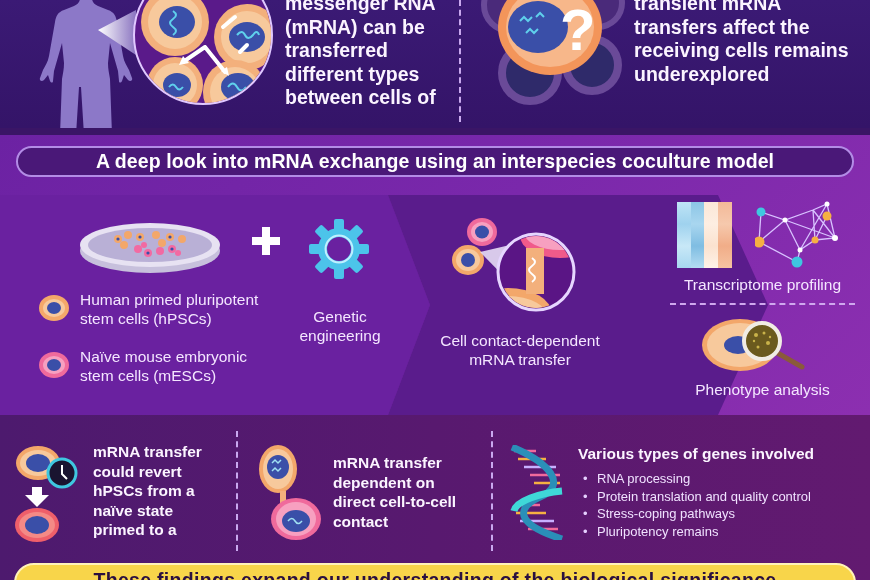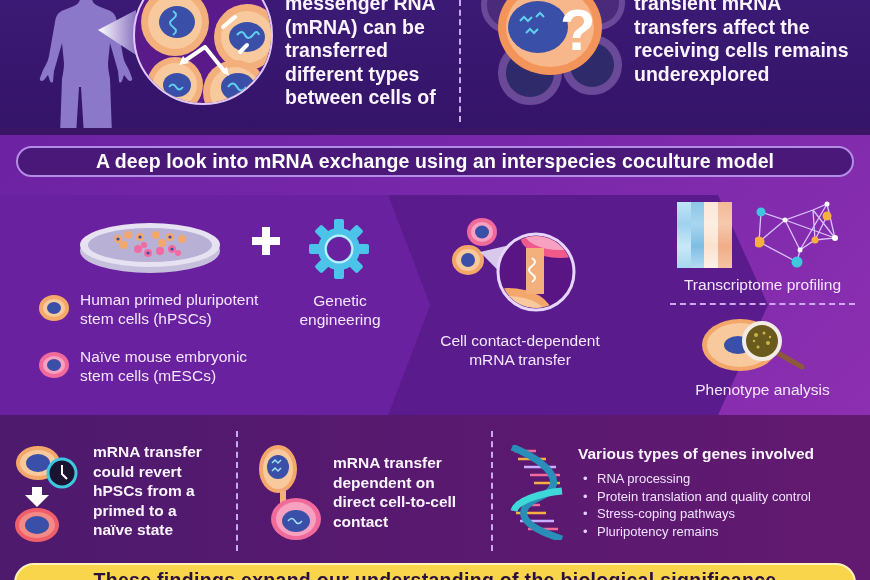--- a/index.html
+++ b/index.html
@@ -22,21 +22,21 @@
   .title-pill span { font-size: 19.5px; font-weight: bold; color: #fff; letter-spacing: 0.1px; }
   .chev-mid { position: absolute; left: 388px; top: 60px; width: 380px; height: 220px; }
   .panel-left { position: absolute; left: 0; top: 60px; width: 430px; height: 220px; }
 
   .petri { position: absolute; left: 78px; top: 80px; width: 145px; height: 60px; }
   .plus { position: absolute; left: 252px; top: 92px; width: 28px; height: 28px; }
   .gear { position: absolute; left: 308px; top: 83px; width: 62px; height: 62px; }
   .legend-row { position: absolute; left: 38px; display: flex; align-items: flex-start; }
   .legend-dot { width: 32px; height: 30px; margin-right: 10px; margin-top: 3px; }
   .legend-text { font-size: 15.5px; line-height: 19px; color: #f4e6ff; }
-  .gen-eng { position: absolute; left: 290px; top: 156px; width: 100px; text-align: center; font-size: 15.5px; line-height: 19px; color: #f4e6ff; }
+  .gen-eng { position: absolute; left: 290px; top: 172px; width: 100px; text-align: center; font-size: 15.5px; line-height: 19px; color: #f4e6ff; }
 
   .contact-ill { position: absolute; left: 450px; top: 75px; width: 130px; height: 115px; }
   .contact-text { position: absolute; left: 410px; top: 196px; width: 220px; text-align: center; font-size: 15.5px; line-height: 19px; color: #f4e6ff; }
 
   .heatmap { position: absolute; left: 677px; top: 67px; width: 55px; height: 66px; display: flex; }
   .network { position: absolute; left: 755px; top: 65px; width: 90px; height: 70px; }
   .trans-text { position: absolute; left: 670px; top: 141px; width: 185px; text-align: center; font-size: 15.5px; color: #f4e6ff; }
   .dash-line { position: absolute; left: 670px; top: 168px; width: 185px; border-top: 2px dashed #cfa8ee; }
   .pheno-ill { position: absolute; left: 700px; top: 180px; width: 120px; height: 60px; }
   .pheno-text { position: absolute; left: 670px; top: 246px; width: 185px; text-align: center; font-size: 15.5px; color: #f4e6ff; }
@@ -291,22 +291,22 @@
     <rect x="18" y="42" width="10" height="8" fill="#fff"></rect>
     <polygon points="11,50 35,50 23,62" fill="#fff"></polygon>
     <ellipse cx="23" cy="80" rx="22" ry="17" fill="#ef5f6a"></ellipse>
       <ellipse cx="23" cy="80" rx="18" ry="13" fill="#f48a86"></ellipse>
       <ellipse cx="23" cy="80" rx="12" ry="9" fill="#3a4fa8"></ellipse>
   </svg>
   <div class="revert-text">
     <div>mRNA transfer</div>
     <div>could revert</div>
     <div>hPSCs from a</div>
+    <div>naïve state</div>
     <div>primed to a</div>
-    <div>naïve state</div>
   </div>
   <div class="b-div1"></div>
 
   <svg class="contact2-ill" viewBox="0 0 75 100">
     <ellipse cx="24" cy="26" rx="19" ry="24" fill="#f3a76a"></ellipse>
       <ellipse cx="24" cy="26" rx="15" ry="20" fill="#f7c99c"></ellipse>
       <ellipse cx="24" cy="24" rx="11" ry="12" fill="#3a4fa8"></ellipse>
     <path d="M18 20 l3 -3 3 3 3 -3 M18 28 l3 -3 3 3 3 -3" stroke="#9fe0f2" stroke-width="1.5" fill="none"></path>
     <rect x="26" y="48" width="6" height="12" fill="#f3b07c"></rect>
     <ellipse cx="42" cy="76" rx="25" ry="21" fill="#f06a9c"></ellipse>

